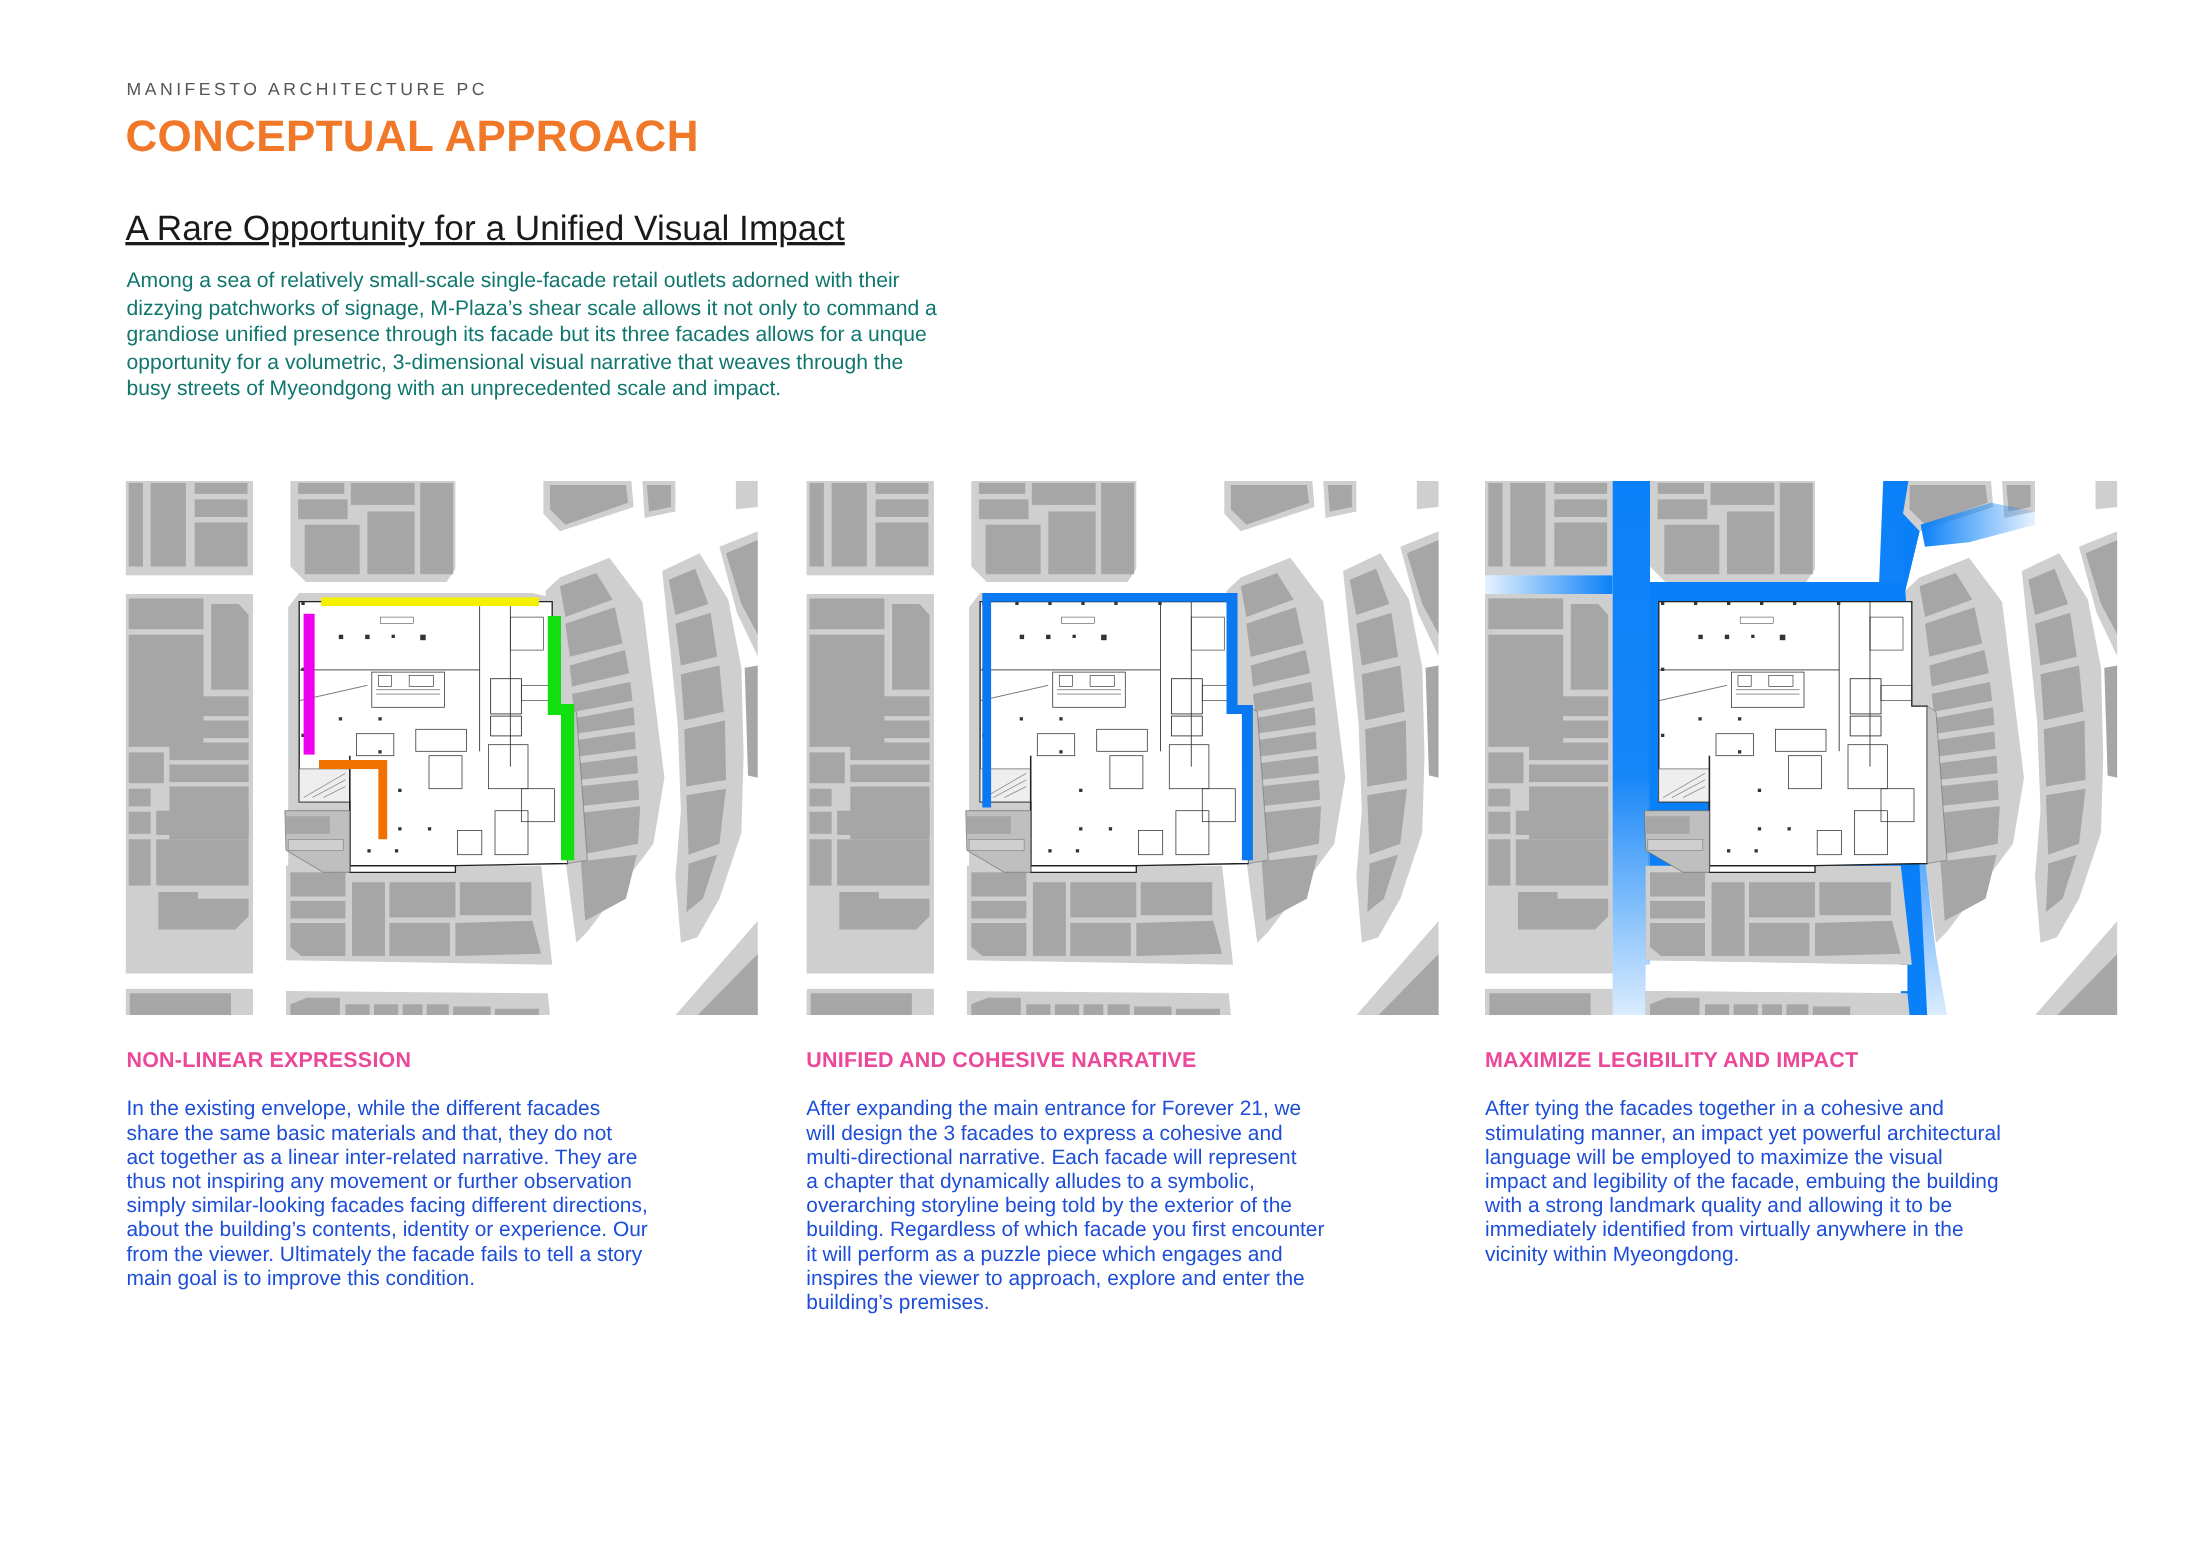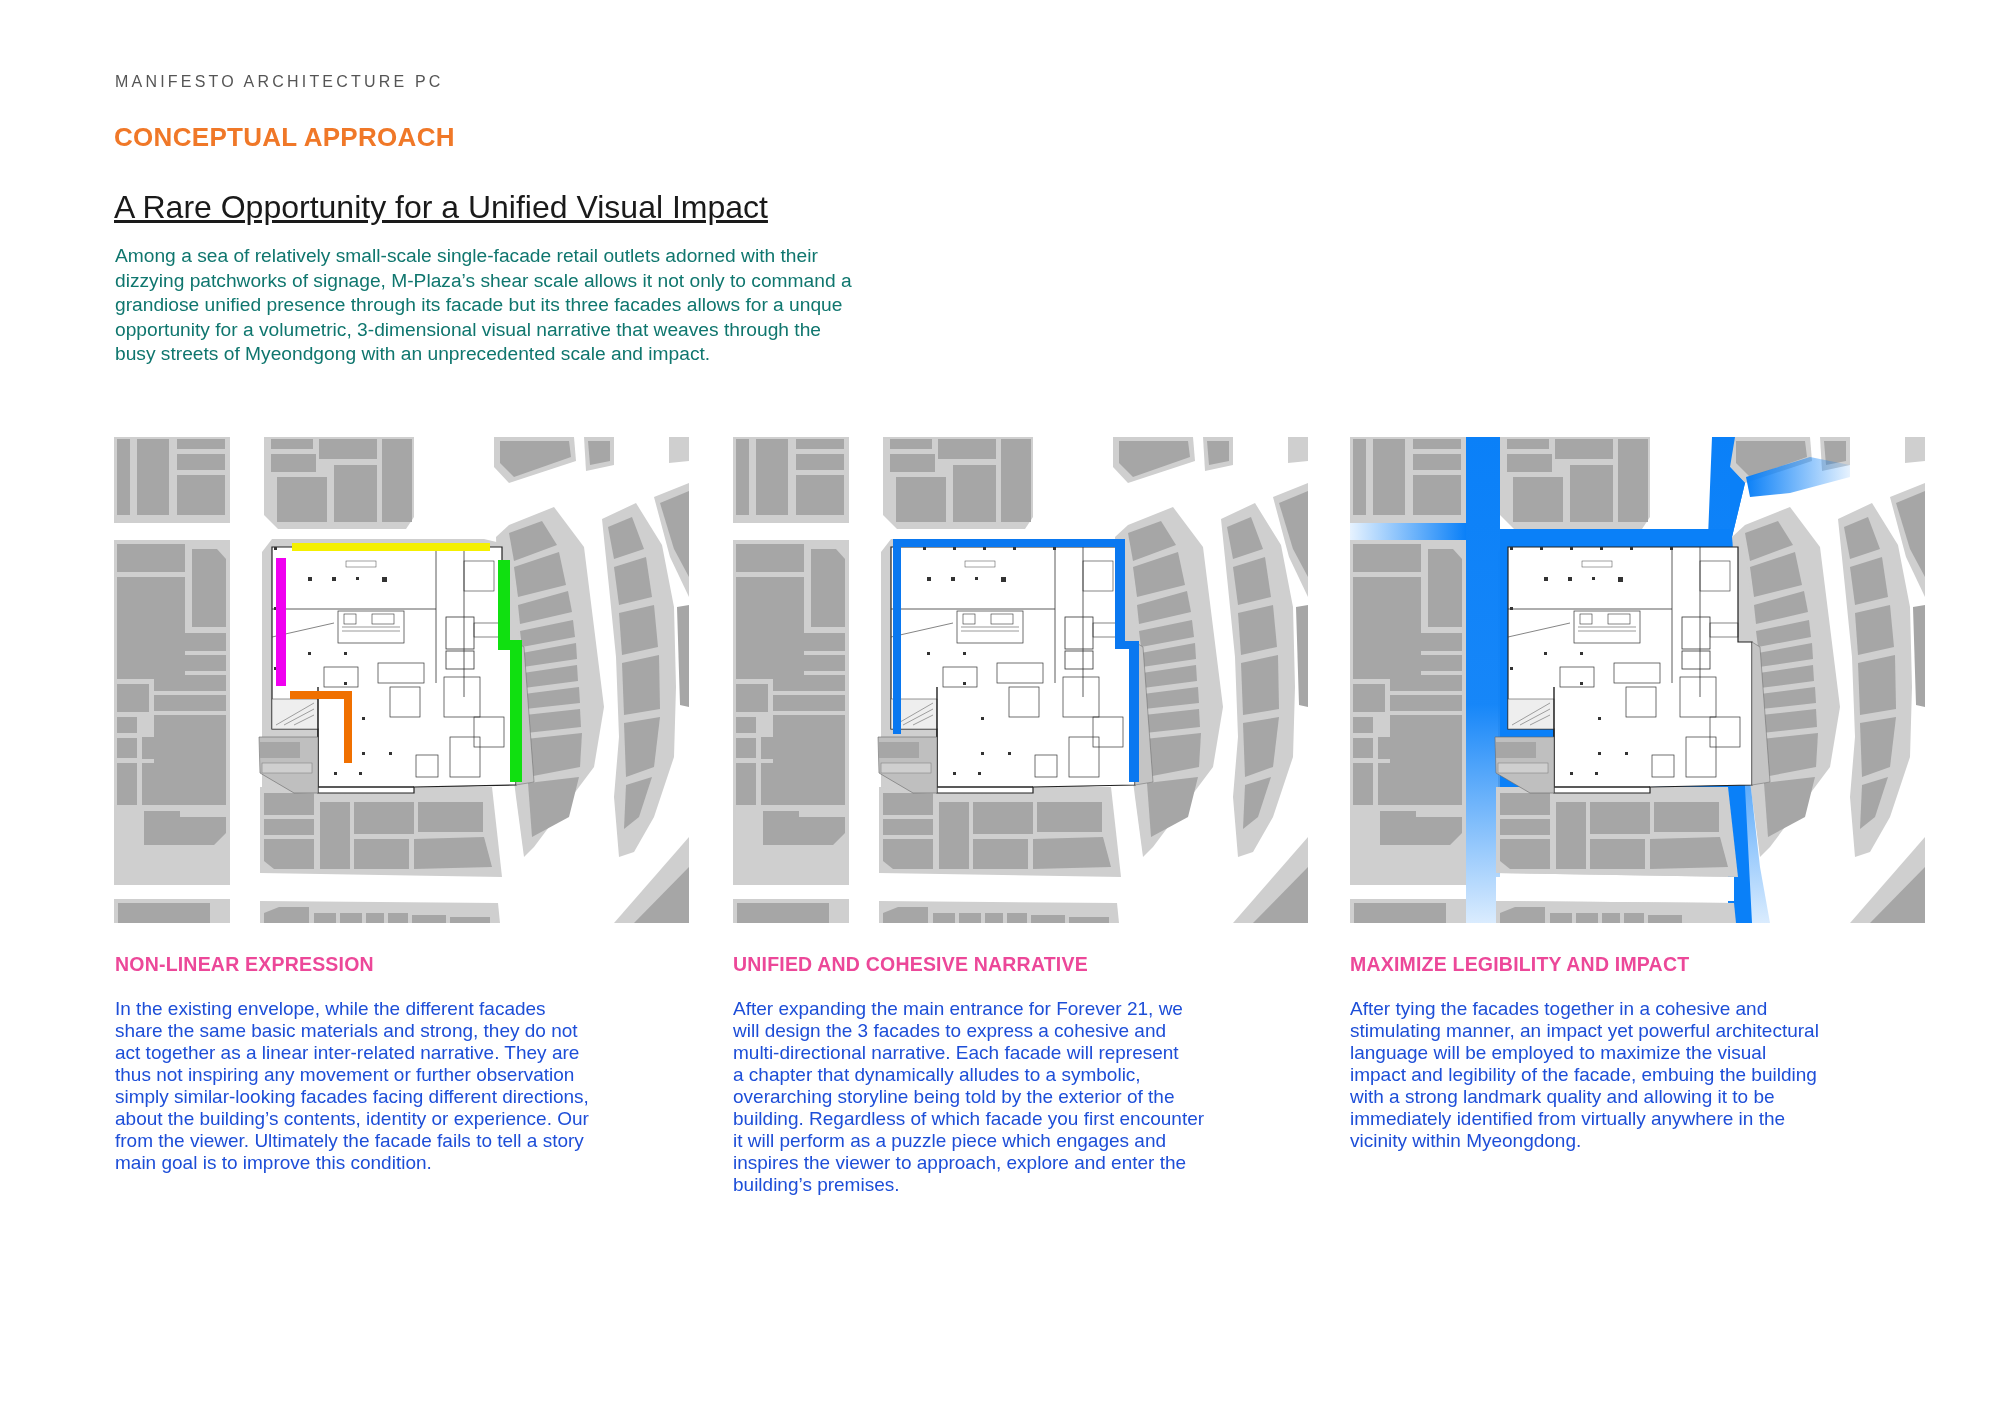--- a/index.html
+++ b/index.html
@@ -1,20 +1,20 @@
 <!DOCTYPE html>
 <html><head>
 <meta charset="utf-8">
 <style>
   html, body { margin: 0; padding: 0; background: #ffffff; }
   body { width: 2000px; height: 1414px; position: relative; overflow: hidden;
          font-family: "Liberation Sans", "DejaVu Sans", sans-serif; color: #1c1c1c; }
   .firm { position: absolute; left: 115px; top: 73px; font-size: 16px; letter-spacing: 3.2px;
           color: #555555; font-weight: 400; white-space: nowrap; }
-  .section { position: absolute; left: 114px; top: 122px; font-size: 26px; font-weight: 700;
+  .section { position: absolute; left: 114px; top: 102px; font-size: 40px; font-weight: 700;
              color: #F07828; letter-spacing: 0.3px; white-space: nowrap; }
   .headline { position: absolute; left: 114px; top: 189px; font-size: 32px; font-weight: 400;
               color: #1a1a1a; white-space: nowrap; text-decoration: underline; }
   .intro { position: absolute; left: 115px; top: 244px; width: 890px; font-size: 19.2px;
            line-height: 24.5px; color: #0f766e; }
   .intro span { display: block; white-space: nowrap; }
   .panel { position: absolute; top: 437px; width: 575px; height: 486px; overflow: hidden; background: #fff; }
   .panel svg { display: block; width: 575px; height: 486px; }
   .col { position: absolute; top: 953px; width: 590px; }
   .col h3 { margin: 0 0 22px 0; font-size: 19.5px; font-weight: 700; color: #ec4899; letter-spacing: 0.2px; white-space: nowrap; }
@@ -258,21 +258,21 @@
     <rect x="274" y="476" width="20" height="10" fill="#A6A6A6"></rect>
     <rect x="298" y="478" width="34" height="8" fill="#A6A6A6"></rect>
     <use href="#floorplan"></use>
   </svg>
 </div>
 
 <div class="col" style="left:115px;">
   <h3>NON-LINEAR EXPRESSION</h3>
   <p>
     <span>In the existing envelope, while the different facades</span>
-    <span>share the same basic materials and strong, they do not</span>
+    <span>share the same basic materials and that, they do not</span>
     <span>act together as a linear inter-related narrative. They are</span>
     <span>thus not inspiring any movement or further observation</span>
     <span>simply similar-looking facades facing different directions,</span>
     <span>about the building’s contents, identity or experience. Our</span>
     <span>from the viewer. Ultimately the facade fails to tell a story</span>
     <span>main goal is to improve this condition.</span>
   </p>
 </div>
 
 <div class="col" style="left:733px;">

